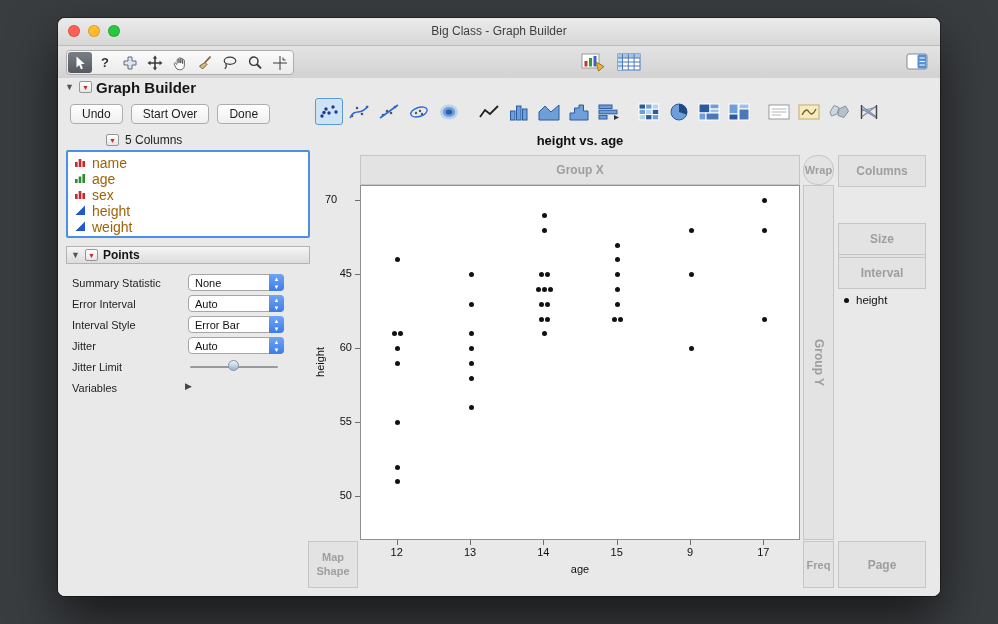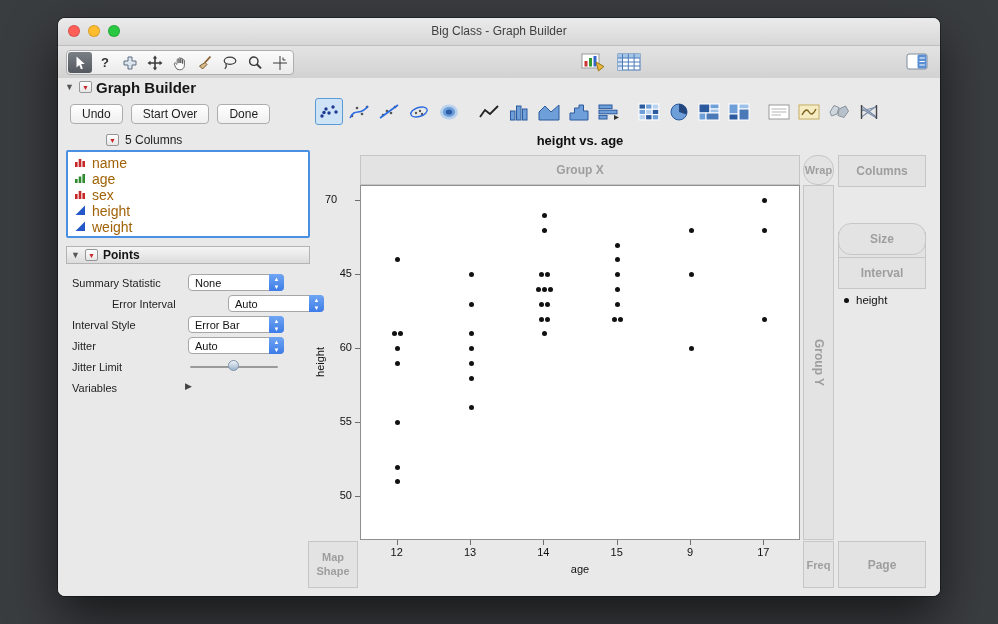--- a/index.html
+++ b/index.html
@@ -72,21 +72,21 @@
   .zone { position:absolute; background:#e3e3e3; border:1px solid #c6c6c6; box-sizing:border-box;
           display:flex; align-items:center; justify-content:center; color:#9e9e9e;
           font-size:12px; font-weight:bold; }
   .zone .vtext { writing-mode:vertical-rl; }
   #zone-groupx  { left:302px; top:77px;  width:440px; height:30px; }
   #zone-wrap    { left:745px; top:77px;  width:31px;  height:30px; font-size:11px;border-radius:14px; }
   #zone-groupy  { left:745px; top:107px; width:31px;  height:355px; }
   #zone-freq    { left:745px; top:463px; width:31px;  height:47px; font-size:11px; }
   #zone-overlay { left:780px; top:77px;  width:88px;  height:32px; }
   #zone-color   { left:780px; top:111px; width:88px;  height:32px;margin-top:43px; }
-  #zone-size    { left:780px; top:145px; width:88px;  height:32px;border-radius:13px; }
+  #zone-size    { left:780px; top:145px; width:88px;  height:32px; }
   #zone-interval{ left:780px; top:179px; width:88px;  height:32px; }
   #zone-page    { left:780px; top:463px; width:88px;  height:47px; }
   #zone-mapshape{ left:250px; top:463px; width:50px;  height:47px; font-size:11px; text-align:center; line-height:1.25; }
   .plot { position:absolute; left:302px; top:107px; width:440px; height:355px;
           background:#fff; border:1px solid #8f8f8f; box-sizing:border-box; }
   .dot { position:absolute; width:5px; height:5px; border-radius:50%; background:#111; }
   .ytick { position:absolute; left:252px; width:42px; text-align:right; font-size:11px; color:#111; }
   .ytick-mark { position:absolute; left:297px; width:5px; height:1px; background:#6e6e6e; }
   .xtick { position:absolute; width:30px; text-align:center; font-size:11px; color:#111; top:468px; }
   .xtick-mark { position:absolute; width:1px; height:5px; background:#6e6e6e; top:462px; }
@@ -422,21 +422,21 @@
       <span>Points</span>
     </div>
     <div id="controls">
         <div class="ctrl-row" style="top: 196px;">
           <span class="ctrl-label">Summary Statistic</span>
           <div class="popup">
             <span class="val">None</span>
             <span class="cap">▲<br>▼</span>
           </div>
         </div>
-        <div class="ctrl-row" style="top: 217px; margin-left: 40px;">
+        <div class="ctrl-row" style="top: 217px;">
           <span class="ctrl-label">Error Interval</span>
           <div class="popup">
             <span class="val">Auto</span>
             <span class="cap">▲<br>▼</span>
           </div>
         </div>
         <div class="ctrl-row" style="top: 238px;">
           <span class="ctrl-label">Interval Style</span>
           <div class="popup">
             <span class="val">Error Bar</span>

